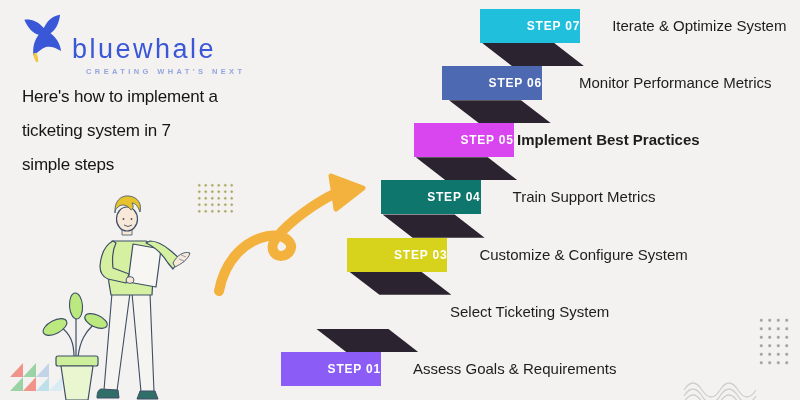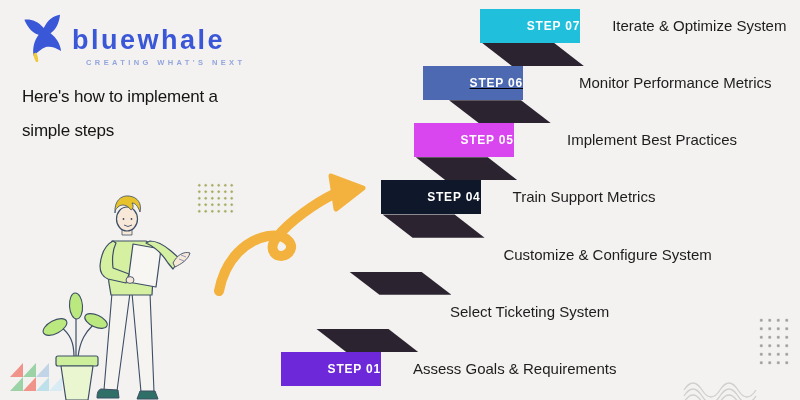--- a/index.html
+++ b/index.html
@@ -2,21 +2,21 @@
 <html><head>
 <meta charset="utf-8">
 <style>
   html,body{margin:0;padding:0;}
   body{font-family:"Liberation Sans",sans-serif;background:#e9e8e6;}
   .canvas{position:relative;width:800px;height:400px;background:#F3F2F0;overflow:hidden;}
 
   
   .logo{position:absolute;left:24px;top:14px;display:flex;align-items:flex-start;}
   .logo-text{margin-left:6px;}
-  .brand{font-size:27px;font-weight:700;letter-spacing:2.5px;color:#3A57D8;line-height:30px;margin-top:11px;}
+  .brand{font-size:27px;font-weight:400;letter-spacing:2.5px;color:#3A57D8;line-height:30px;margin-top:20px;}
   .tagline{font-size:7.5px;font-weight:700;letter-spacing:3.4px;color:#94A5DE;margin-top:3px;margin-left:14px;}
 
   
   .heading{position:absolute;left:22px;top:80px;font-size:17px;font-weight:400;color:#151515;line-height:34px;letter-spacing:-0.2px;}
 
   
   #staircase .step-bar{position:absolute;width:100px;height:34px;display:flex;align-items:center;justify-content:flex-end;z-index:2;}
   #staircase .step-label{color:#ffffff;font-size:12px;font-weight:700;letter-spacing:0.8px;}
   #staircase .step-desc{position:absolute;height:34px;line-height:34px;font-size:15px;color:#1d1d1d;white-space:nowrap;z-index:2;}
   #staircase .connector{position:absolute;z-index:1;}
@@ -111,44 +111,48 @@
       </g>
     </svg>
     <div class="logo-text">
       <div class="brand">bluewhale</div>
       <div class="tagline">CREATING WHAT'S NEXT</div>
     </div>
   </div>
 
   <div class="heading">
     <div>Here's how to implement a</div>
+    <div>ticketing system in 7</div>
     <div>simple steps</div>
   </div>
 
   <div id="staircase">
-      <div class="step-bar" style="left: 281px; top: 352px; background: #6d28d9;">
+      <div class="step-bar" style="left: 281px; top: 352px; background: #8b5cf6;">
         <span class="step-label">STEP 01</span>
       </div>
       <div class="step-desc" style="left: 413px; top: 352px;">Assess Goals &amp; Requirements</div>
       <div class="connector" style="left: 316.2px; top: 328.83px; width: 102px; height: 23.17px; background: rgb(43, 36, 48); clip-path: polygon(0px 0px, 72px 0px, 102px 100%, 30px 100%);"></div>
       <div class="step-desc" style="left: 450px; top: 294.83px;">Select Ticketing System</div>
       <div class="connector" style="left: 349.4px; top: 271.66px; width: 102px; height: 23.17px; background: rgb(43, 36, 48); clip-path: polygon(0px 0px, 72px 0px, 102px 100%, 30px 100%);"></div>
-      <div class="step-desc" style="left: 479.4px; top: 237.66px; margin-left: 24px;">Customize &amp; Configure System</div>
+      <div class="step-bar" style="left: 347.4px; top: 237.66px; background: rgb(215, 210, 28);">
+        <span class="step-label">STEP 03</span>
+      </div>
+      <div class="step-desc" style="left: 479.4px; top: 237.66px;">Customize &amp; Configure System</div>
       <div class="connector" style="left: 382.6px; top: 214.49px; width: 102px; height: 23.17px; background: rgb(43, 36, 48); clip-path: polygon(0px 0px, 72px 0px, 102px 100%, 30px 100%);"></div>
-      <div class="step-bar" style="left: 380.6px; top: 180.49px; background: #0f172a;">
+      <div class="step-bar" style="left: 380.6px; top: 180.49px; background: #0f766e;">
         <span class="step-label">STEP 04</span>
       </div>
       <div class="step-desc" style="left: 512.6px; top: 180.49px;">Train Support Metrics</div>
       <div class="connector" style="left: 415.8px; top: 157.32px; width: 102px; height: 23.17px; background: rgb(43, 36, 48); clip-path: polygon(0px 0px, 72px 0px, 102px 100%, 30px 100%);"></div>
       <div class="step-bar" style="left: 413.8px; top: 123.32px; background: #d946ef;">
         <span class="step-label">STEP 05</span>
       </div>
-      <div class="step-desc" style="left: 567px; top: 123.32px;">Implement Best Practices</div>
+      <div class="step-desc" style="left: 517px; top: 123.32px; font-weight: bold;">Implement Best Practices</div>
       <div class="connector" style="left: 449px; top: 100.15px; width: 102px; height: 23.17px; background: rgb(43, 36, 48); clip-path: polygon(0px 0px, 72px 0px, 102px 100%, 30px 100%);"></div>
-      <div class="step-bar" style="left: 423px; top: 66.15px; background: rgb(76, 105, 178); text-decoration: underline;">
+      <div class="step-bar" style="left: 442px; top: 66.15px; background: rgb(76, 105, 178);">
         <span class="step-label">STEP 06</span>
       </div>
       <div class="step-desc" style="left: 579px; top: 66.15px;">Monitor Performance Metrics</div>
       <div class="connector" style="left: 482.2px; top: 42.98px; width: 102px; height: 23.17px; background: rgb(43, 36, 48); clip-path: polygon(0px 0px, 72px 0px, 102px 100%, 30px 100%);"></div>
       <div class="step-bar" style="left: 480.2px; top: 8.98px; background: rgb(32, 192, 220);">
         <span class="step-label">STEP 07</span>
       </div>
       <div class="step-desc" style="left: 612.2px; top: 8.98px;">Iterate &amp; Optimize System</div>
     </div>
 </div>

